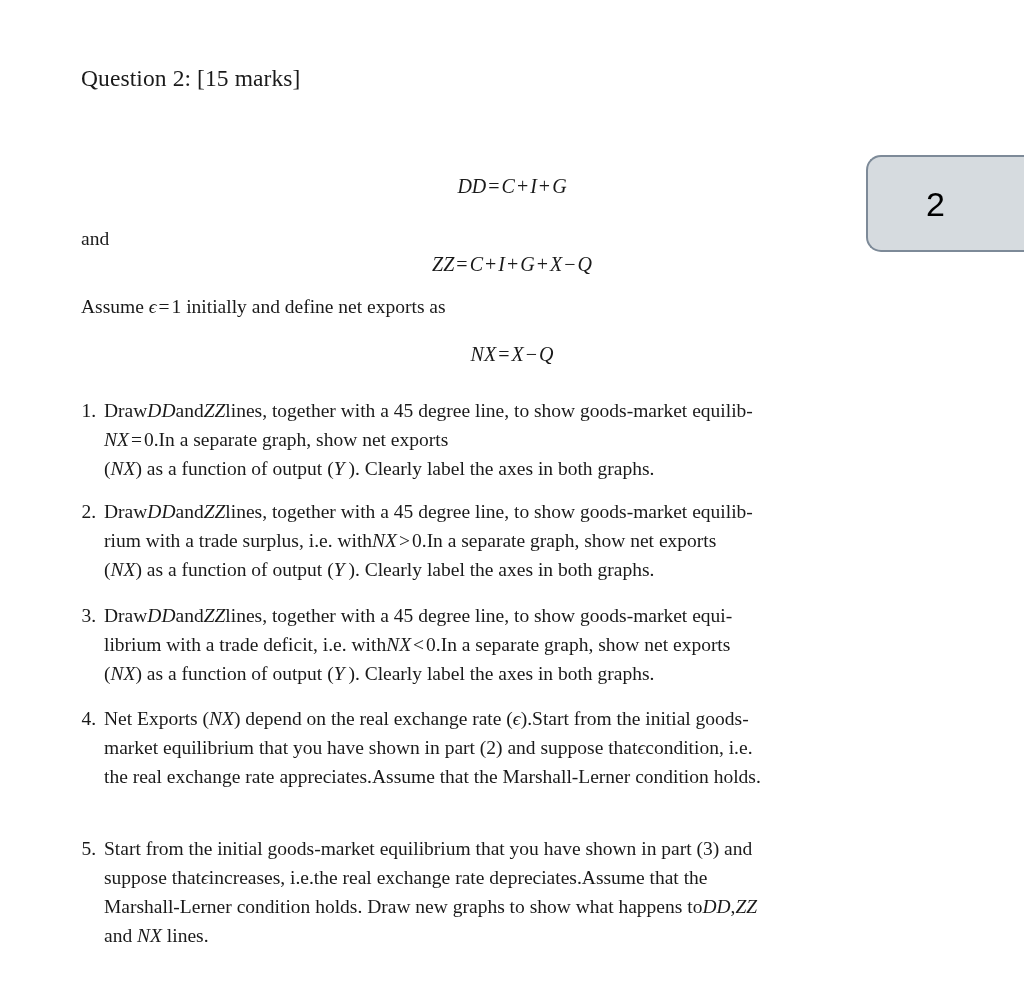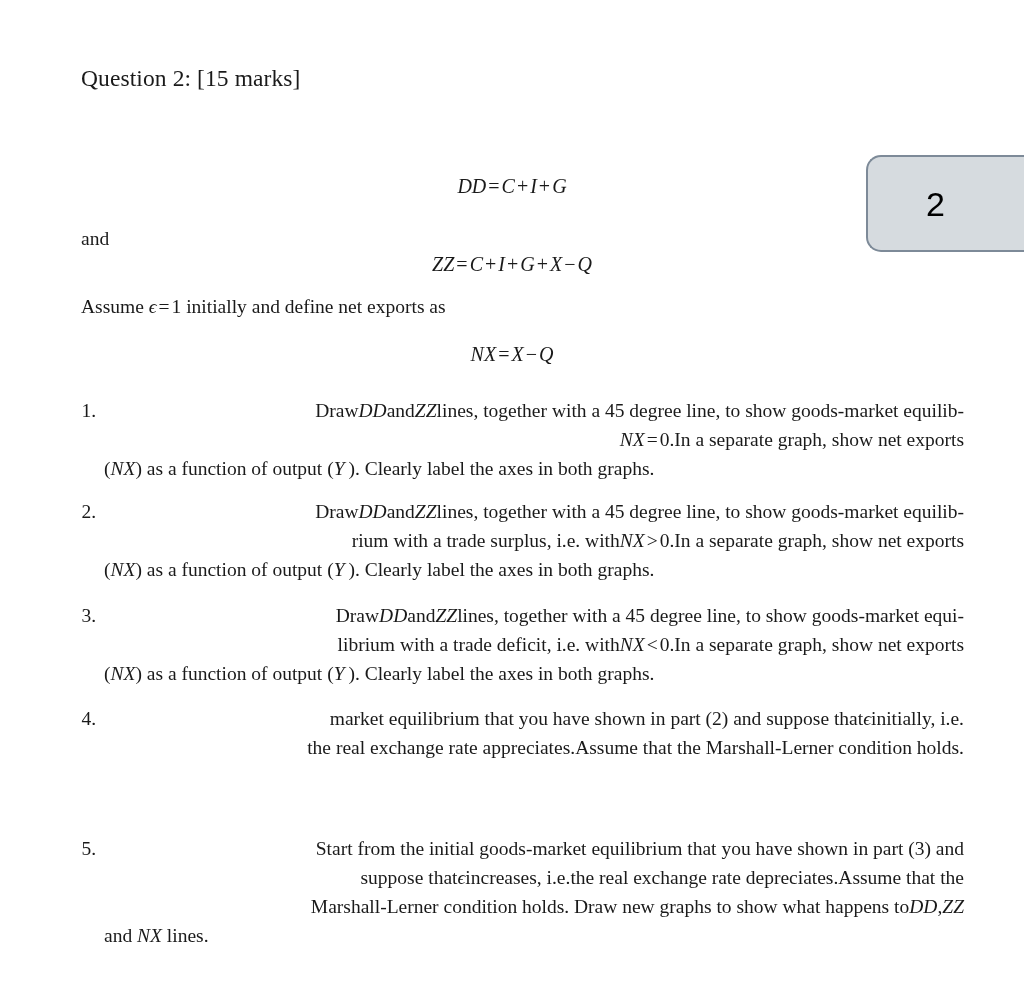--- a/index.html
+++ b/index.html
@@ -103,21 +103,21 @@
     font-size: 19.5px;
     line-height: 29px;
   }
   .ln {
     display: block;
     white-space: nowrap;
   }
   
   .ln.just {
     display: flex;
-    justify-content: flex-end;
+    justify-content: flex-start;
     white-space: nowrap;
   }
   .ln.just > span { display: inline-block; }
 
   
   .badge {
     position: absolute;
     left: 866px;
     top: 155px;
     width: 180px;
@@ -228,23 +228,27 @@
             <span>In a separate graph, show net exports</span>
           </span>
         <span class="ln">(<span class="mi">NX</span>) as a function of output (<span class="mi">Y</span> ). Clearly label the axes in both graphs.</span>
       </div>
     </div>
 
     <div class="item" style="top:704px;">
       <div class="item-num">4.</div>
       <div class="item-body">
         <span class="ln just">
+            <span>Net Exports (<span class="mi">NX</span>) depend on the real exchange rate (<span class="mi">ϵ</span>).</span>
+            <span>Start from the initial goods-</span>
+          </span>
+        <span class="ln just">
             <span>market equilibrium that you have shown in part (2) and suppose that</span>
             <span class="mi">ϵ</span>
-            <span>initially, i.e.</span>
+            <span>condition, i.e.</span>
           </span>
         <span class="ln just">
             <span>the real exchange rate appreciates.</span>
             <span>Assume that the Marshall-Lerner condition holds.</span>
           </span>
       </div>
     </div>
 
     <div class="item" style="top:834px;">
       <div class="item-num">5.</div>

